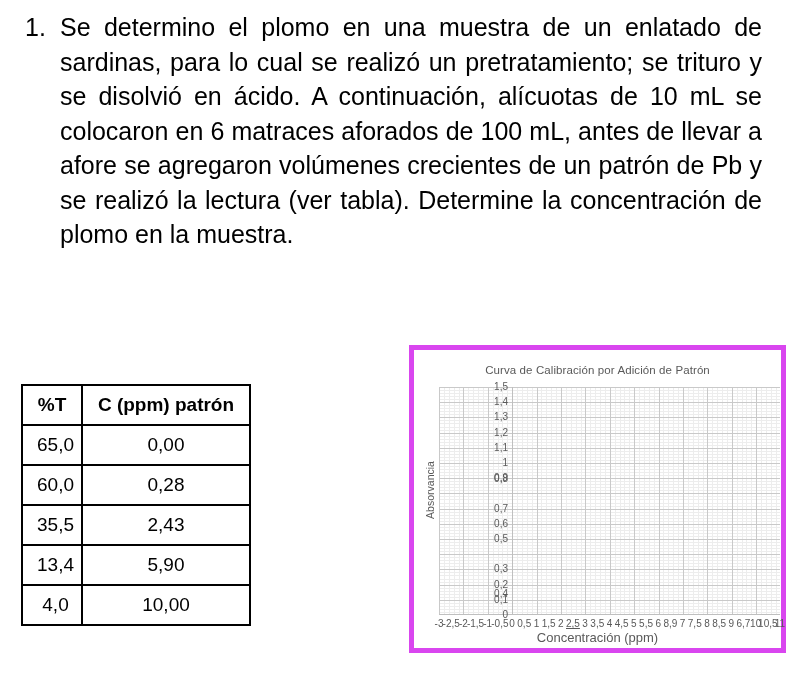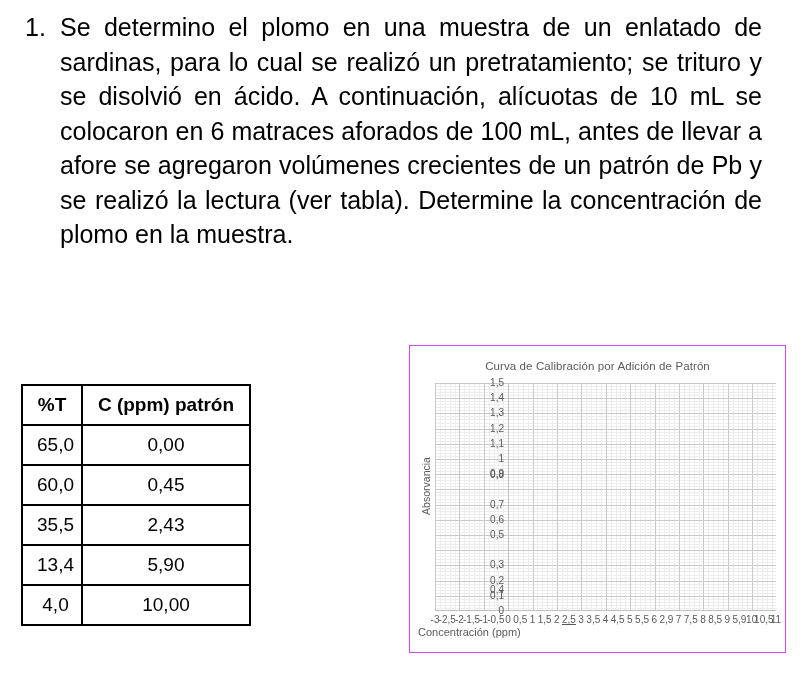--- a/index.html
+++ b/index.html
@@ -85,21 +85,21 @@
     text-align: center;
   }
 
   
   #chart-card {
     position: absolute;
     left: 409px;
     top: 345px;
     width: 377px;
     height: 308px;
-    border: 1px solid #d946ef;
+    border: 5px solid #d946ef;
     background: #ffffff;
     box-sizing: border-box;
   }
   #chart-title {
     position: absolute;
     left: 0;
     top: 14px;
     width: 100%;
     text-align: center;
     font-size: 11.5px;
@@ -119,25 +119,25 @@
   #y-axis-title span {
     display: block;
     transform: rotate(-90deg);
     transform-origin: center center;
     white-space: nowrap;
     font-size: 10.5px;
     color: #595959;
   }
   #x-axis-title {
     position: absolute;
-    left: 8px;
+    left: 0;
     top: 280px;
     width: 100%;
-    text-align: left;
-    font-size: 11px;
+    text-align: center;
+    font-size: 13px;
     color: #595959;
   }
 
   
   #plot-area {
     position: absolute;
     left: 25px;
     top: 37px;
     width: 341px;
     height: 228px;
@@ -230,21 +230,21 @@
         <th class="col-c">C (ppm) patrón</th>
       </tr>
     </thead>
     <tbody>
       <tr>
         <td class="cell-t">65,0</td>
         <td class="cell-c">0,00</td>
       </tr>
       <tr>
         <td class="cell-t">60,0</td>
-        <td class="cell-c">0,45</td>
+        <td class="cell-c">0,28</td>
       </tr>
       <tr>
         <td class="cell-t">35,5</td>
         <td class="cell-c">2,43</td>
       </tr>
       <tr>
         <td class="cell-t">13,4</td>
         <td class="cell-c">5,90</td>
       </tr>
       <tr>
@@ -298,26 +298,26 @@
       <div class="xtick" style="left: 109.607px;">1,5</div>
       <div class="xtick" style="left: 121.786px;">2</div>
       <div class="xtick" style="left: 133.964px; text-decoration: underline;">2,5</div>
       <div class="xtick" style="left: 146.143px;">3</div>
       <div class="xtick" style="left: 158.321px;">3,5</div>
       <div class="xtick" style="left: 170.5px;">4</div>
       <div class="xtick" style="left: 182.679px;">4,5</div>
       <div class="xtick" style="left: 194.857px;">5</div>
       <div class="xtick" style="left: 207.036px;">5,5</div>
       <div class="xtick" style="left: 219.214px;">6</div>
-      <div class="xtick" style="left: 231.393px;">2,9</div>
+      <div class="xtick" style="left: 231.393px;">8,9</div>
       <div class="xtick" style="left: 243.571px;">7</div>
       <div class="xtick" style="left: 255.75px;">7,5</div>
       <div class="xtick" style="left: 267.929px;">8</div>
       <div class="xtick" style="left: 280.107px;">8,5</div>
       <div class="xtick" style="left: 292.286px;">9</div>
-      <div class="xtick" style="left: 304.464px;">5,9</div>
+      <div class="xtick" style="left: 304.464px;">6,7</div>
       <div class="xtick" style="left: 316.643px;">10</div>
       <div class="xtick" style="left: 328.821px;">10,5</div>
       <div class="xtick" style="left: 341px;">11</div>
     </div>
 
   <div id="x-axis-title">Concentración (ppm)</div>
 </div>
 
 </body></html>

